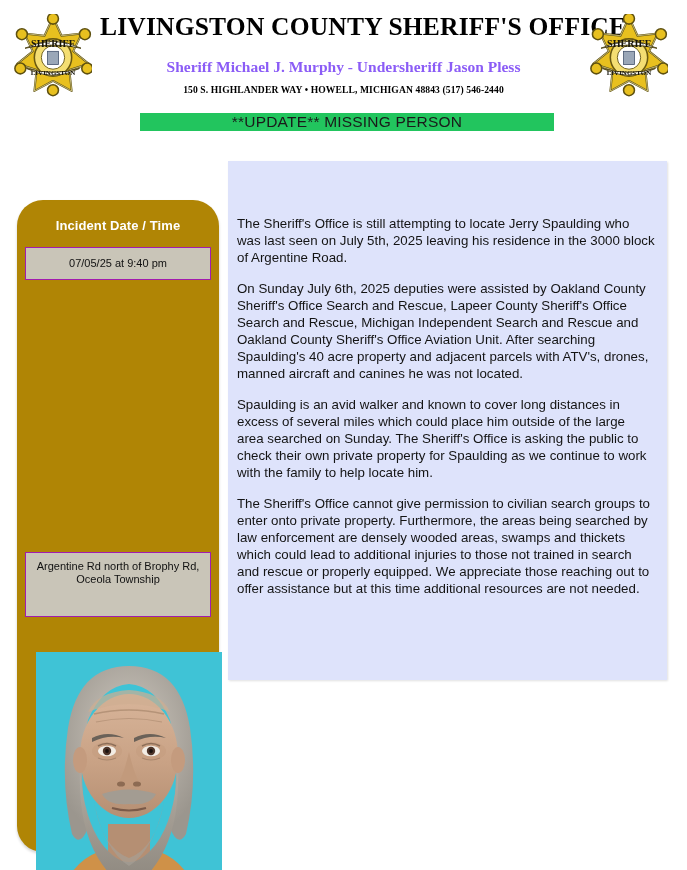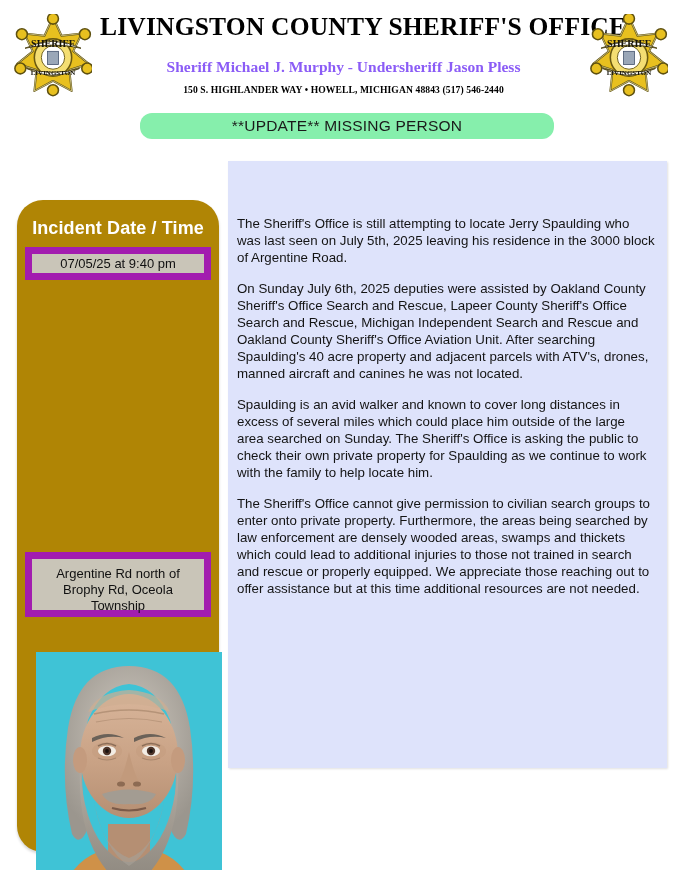--- a/index.html
+++ b/index.html
@@ -68,26 +68,25 @@
     letter-spacing: 0.1px;
     white-space: nowrap;
   }
 
   
   .update-banner {
     position: absolute;
     left: 140px;
     top: 113px;
     width: 414px;
-    height: 26px;
-    background: #86efac;
+    height: 18px;
+    background: #22c55e;
     display: flex;
     align-items: center;
     justify-content: center;
-    border-radius: 12px;
   }
   .update-banner-text {
     font-family: "Liberation Sans", sans-serif;
     font-size: 15.5px;
     color: #1a1a1a;
     letter-spacing: 0.2px;
   }
 
   
   .sidebar {
@@ -99,36 +98,36 @@
     background: #b08505;
     border-radius: 26px;
     box-shadow: 0 2px 3px rgba(0,0,0,0.18);
   }
   .sidebar-heading {
     position: absolute;
     left: 0;
     width: 202px;
     text-align: center;
     color: #ffffff;
-    font-size: 18px;
+    font-size: 13px;
     font-weight: 700;
     letter-spacing: 0.1px;
   }
   .sidebar-heading.date-hd { top: 18px; }
   .sidebar-heading.loc-hd  { top: 321px; text-decoration: underline; }
 
   .info-box {
     position: absolute;
     left: 8px;
     width: 186px;
     background: #c9c5b8;
-    border: 7px solid #a21caf;
+    border: 1px solid #a21caf;
     box-sizing: border-box;
     color: #111111;
-    font-size: 13px;
+    font-size: 11px;
     line-height: 1.22;
   }
   .info-box.date-box {
     top: 47px;
     height: 33px;
     display: flex;
     align-items: center;
     justify-content: center;
   }
   .info-box.loc-box {
@@ -149,21 +148,21 @@
     background: #3fc3d6;
   }
   .photo-svg { display: block; width: 186px; height: 262px; }
 
   
   .main-panel {
     position: absolute;
     left: 228px;
     top: 161px;
     width: 439px;
-    height: 607px;
+    height: 519px;
     background: #dee3fb;
     box-shadow: 1px 1px 2px rgba(0,0,0,0.12);
     box-sizing: border-box;
     padding: 54px 12px 0 9px;
   }
   .body-para {
     font-family: "Liberation Sans", sans-serif;
     font-size: 13.3px;
     line-height: 1.28;
     color: #141414;

